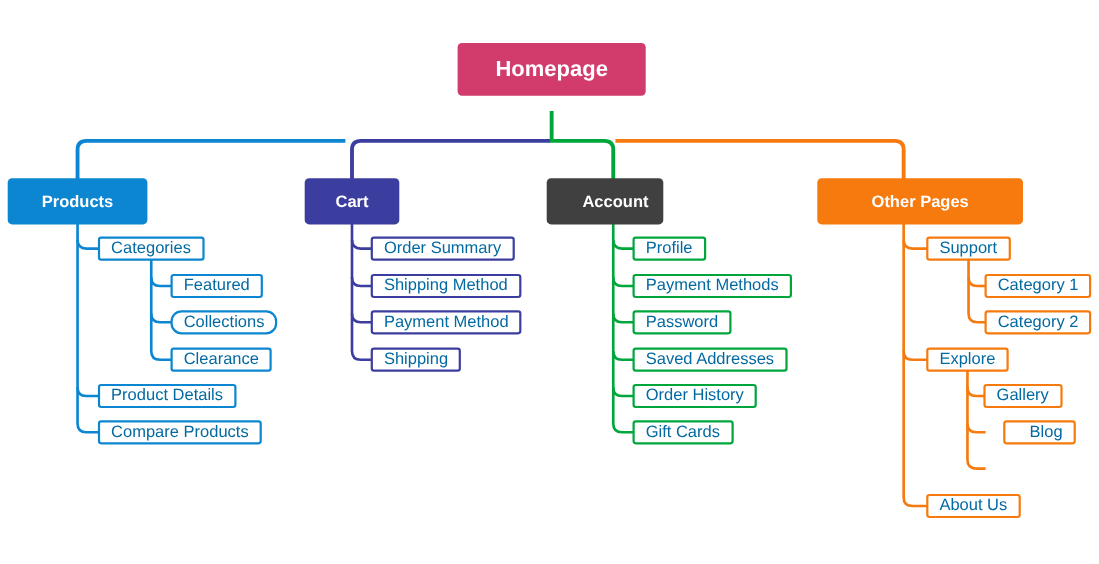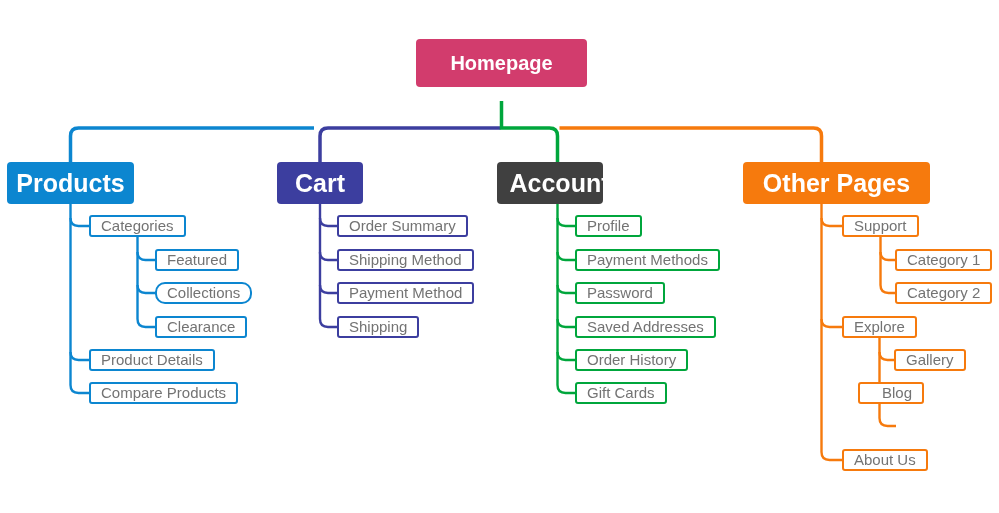--- a/index.html
+++ b/index.html
@@ -16,30 +16,30 @@
   .node-root, .node-branch {
     display: flex;
     align-items: center;
     justify-content: center;
     color: #ffffff;
     font-weight: bold;
     border-radius: 4px;
     white-space: nowrap;
   }
   .node-root  { font-size: 20px; }
-  .node-branch{ font-size: 25px; }
+  .node-branch{ font-size: 15px; }
   .node-leaf {
     background: #ffffff;
     border: 2px solid;
     border-radius: 3px;
     height: 22px;
     padding: 1px 10px;
     font-size: 15px;
     line-height: 16px;
-    color: #737373;
+    color: #0369a1;
     white-space: nowrap;
   }
 </style>
 </head>
 <body>
 
 <div id="diagram">
     <svg id="connector-canvas" width="999" height="513">
       <path d="M 314 128 H 78.5 Q 70.5 128 70.5 136 V 163" stroke="#0c86d0" stroke-width="3.5" fill="none"></path>
       <path d="M 500.5 128 H 328 Q 320 128 320 136 V 163" stroke="#3c3e9f" stroke-width="3.5" fill="none"></path>
@@ -89,15 +89,15 @@
     <div class="node node-leaf" style="left: 575px; top: 282px; border-color: rgb(0, 166, 60);">Password</div>
     <div class="node node-leaf" style="left: 575px; top: 316px; border-color: rgb(0, 166, 60);">Saved Addresses</div>
     <div class="node node-leaf" style="left: 575px; top: 349px; border-color: rgb(0, 166, 60);">Order History</div>
     <div class="node node-leaf" style="left: 575px; top: 382px; border-color: rgb(0, 166, 60);">Gift Cards</div>
     <div class="node node-branch" style="left: 743px; top: 162px; width: 187px; height: 42px; background: rgb(246, 122, 13);">Other Pages</div>
     <div class="node node-leaf" style="left: 842px; top: 215px; border-color: rgb(246, 122, 13);">Support</div>
     <div class="node node-leaf" style="left: 895px; top: 249px; border-color: rgb(246, 122, 13);">Category 1</div>
     <div class="node node-leaf" style="left: 895px; top: 282px; border-color: rgb(246, 122, 13);">Category 2</div>
     <div class="node node-leaf" style="left: 842px; top: 316px; border-color: rgb(246, 122, 13);">Explore</div>
     <div class="node node-leaf" style="left: 894px; top: 349px; border-color: rgb(246, 122, 13);">Gallery</div>
-    <div class="node node-leaf" style="left: 858px; top: 382px; border-color: rgb(246, 122, 13); padding-left: 22px;">Blog</div>
+    <div class="node node-leaf" style="left: 912px; top: 382px; border-color: rgb(246, 122, 13); padding-left: 22px;">Blog</div>
     <div class="node node-leaf" style="left: 842px; top: 449px; border-color: rgb(246, 122, 13);">About Us</div>
   </div>
 
 </body></html>

